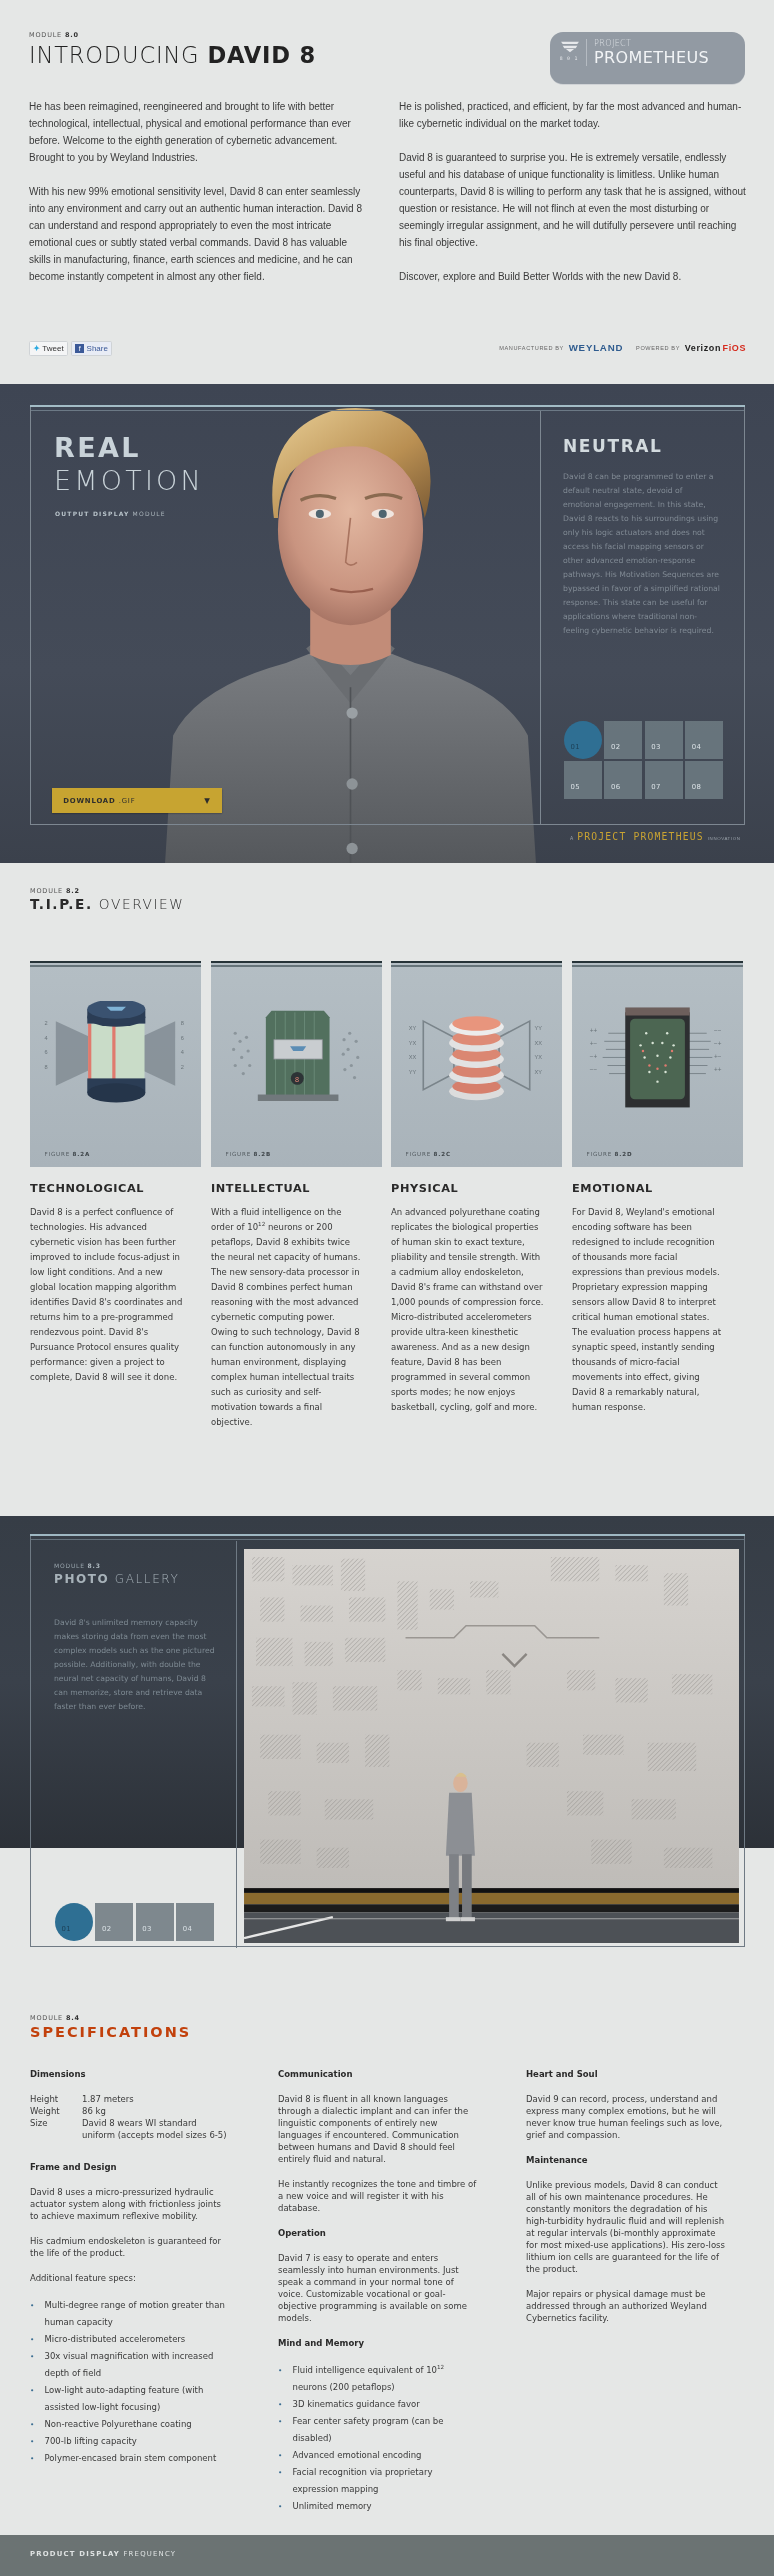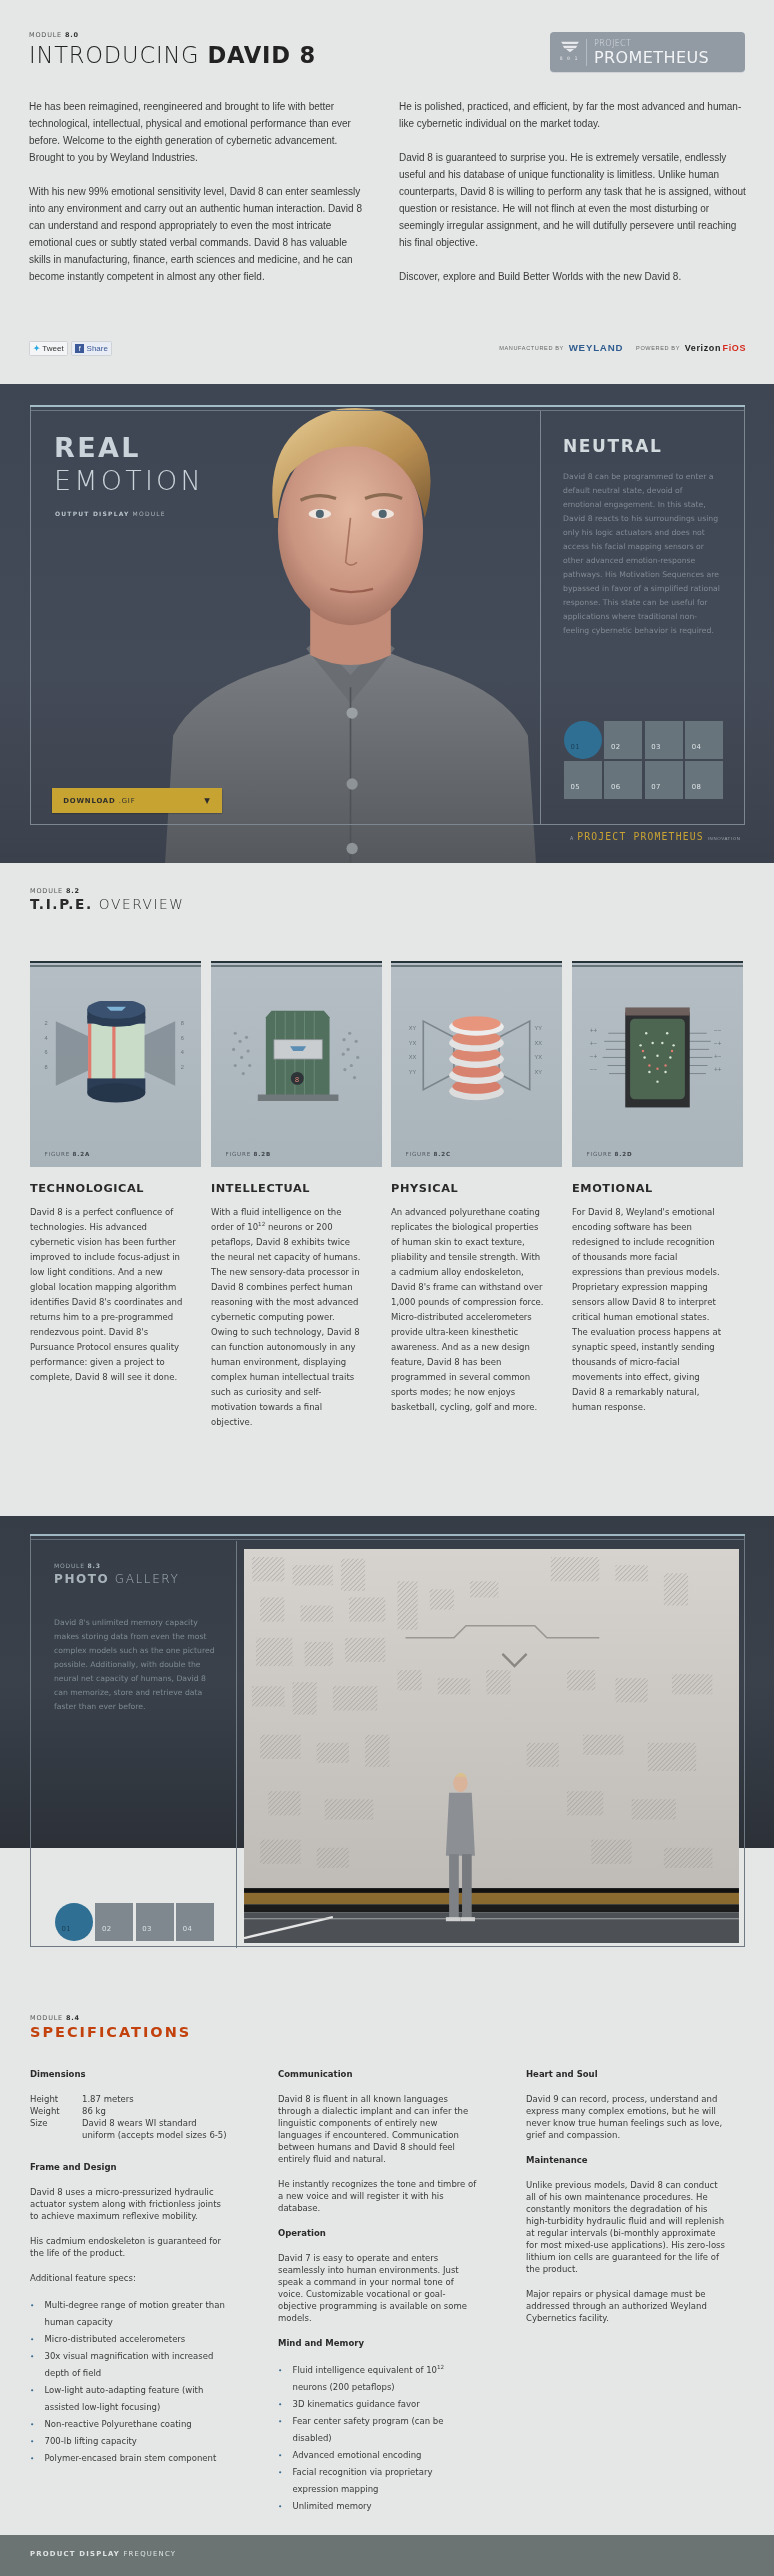--- a/index.html
+++ b/index.html
@@ -7,21 +7,21 @@
   body { font-family: "Liberation Sans", sans-serif; color: #333; }
   .page { width: 775px; height: 2576px; position: relative; overflow: hidden; }
 
   
   .intro { position: absolute; left: 0; top: 0; width: 775px; height: 384px; background: #e5e7e6; }
   .mod-label { font-family: "DejaVu Sans", sans-serif; font-size: 6.5px; letter-spacing: 0.8px; color: #555; }
   .mod-label b { color: #333; }
   .intro .mod-label { position: absolute; left: 29px; top: 31px; }
   .intro-title { position: absolute; left: 29px; top: 42px; font-family: "DejaVu Sans", sans-serif; font-size: 22.6px; font-weight: 300; letter-spacing: 0.8px; color: #222; }
   .intro-title b { font-weight: 700; }
-  .pp-logo { position: absolute; left: 550px; top: 32px; width: 195px; height: 40px; background: #929aa3; border-radius: 4px; box-shadow: 0 0.8px 0 #c9cdd1; }
+  .pp-logo { position: absolute; left: 550px; top: 32px; width: 195px; height: 52px; background: #929aa3; border-radius: 13px; box-shadow: 0 0.8px 0 #c9cdd1; }
   .pp-logo .wlogo { position: absolute; left: 11.3px; top: 8px; width: 18px; height: 13px; }
   .pp-logo .wsmall { position: absolute; left: 9.7px; top: 24px; font-size: 4.8px; color: #e6e8eb; letter-spacing: 0.8px; font-family: "DejaVu Sans Mono", monospace; }
   .pp-logo .div { position: absolute; left: 36px; top: 6.5px; width: 0.8px; height: 27.4px; background: #b5bbc2; }
   .pp-logo .p1 { position: absolute; left: 44px; top: 7.3px; font-size: 8px; color: #dde1e5; letter-spacing: 0.4px; font-family: "DejaVu Sans", sans-serif; font-weight: 300; }
   .pp-logo .p2 { position: absolute; left: 44px; top: 16px; font-size: 16px; color: #f2f4f6; letter-spacing: 0.4px; font-family: "DejaVu Sans", sans-serif; }
   .intro-col { position: absolute; top: 98px; width: 339px; font-size: 10px; line-height: 17px; color: #3a3a3a; font-family: "Liberation Sans", sans-serif; }
   .intro-col p { margin-bottom: 17px; }
   .intro-col.left { left: 29px; }
   .intro-col.right { left: 399px; width: 347px; }
   .social { position: absolute; left: 29px; top: 341px; display: flex; gap: 3.2px; }

